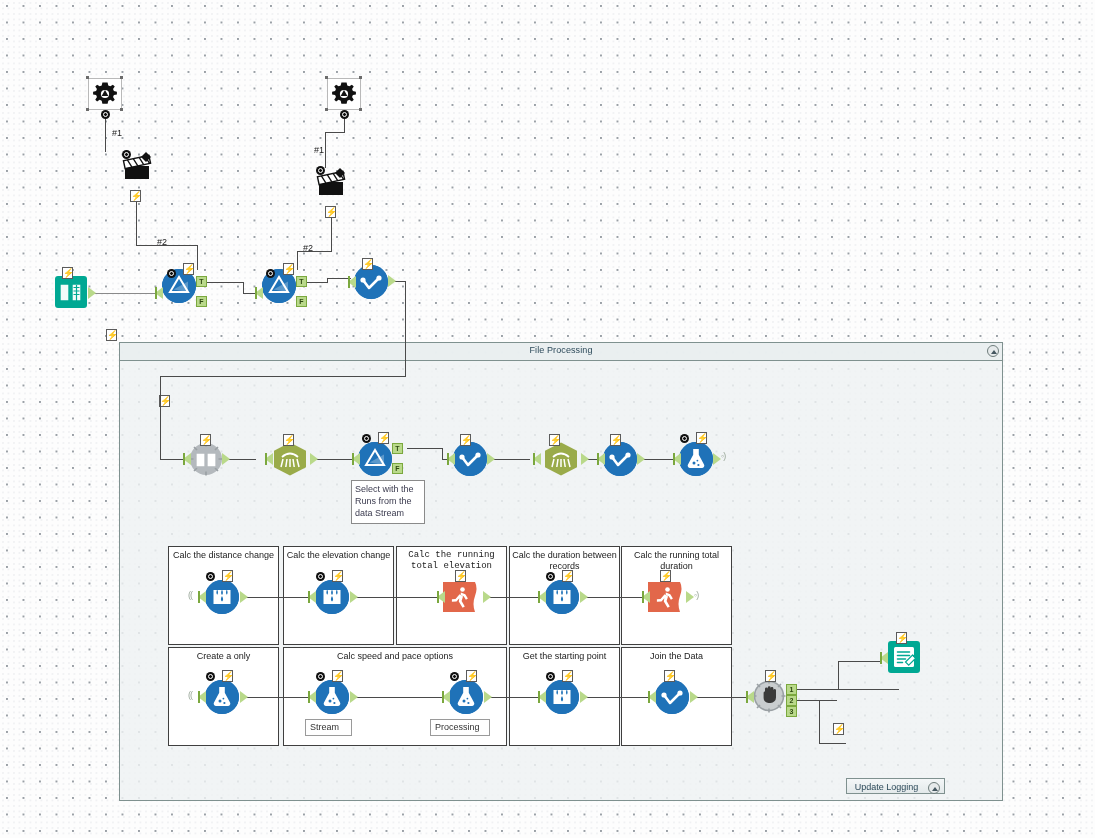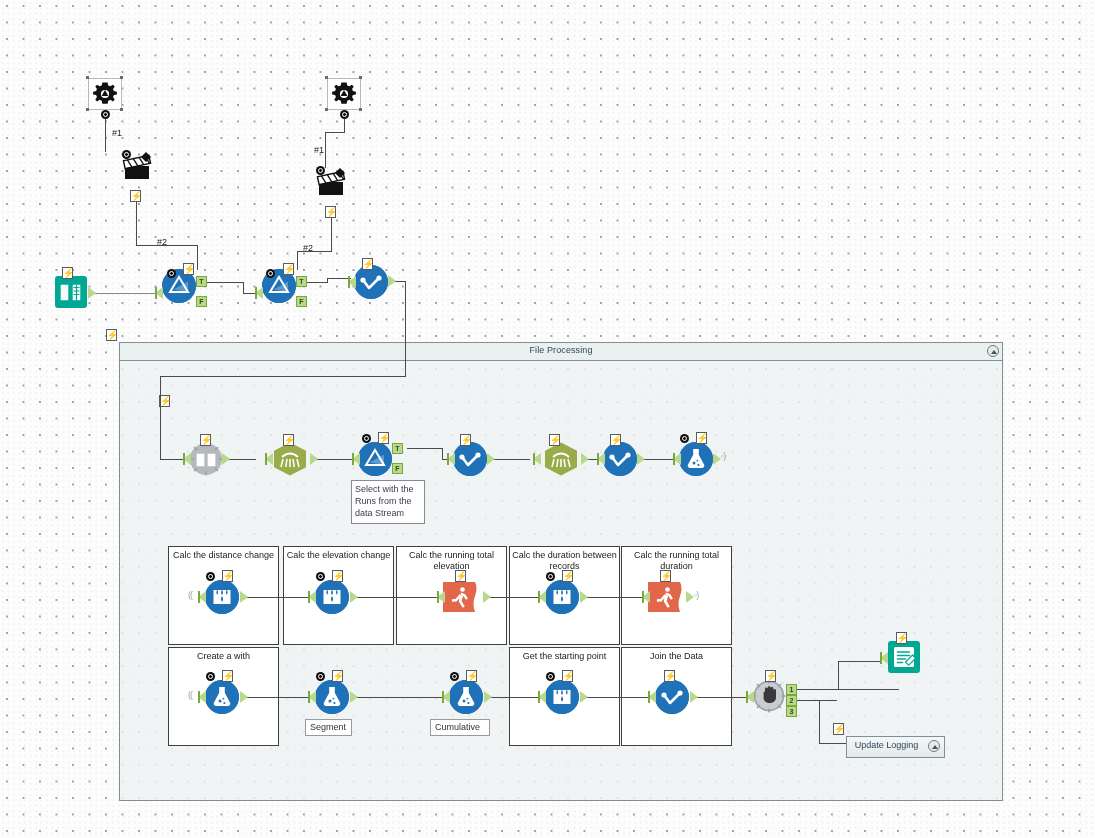--- a/index.html
+++ b/index.html
@@ -438,21 +438,21 @@
   <div class="anch in" style="left:673px;top:453px;"></div>
   <div class="anch out" style="left:713px;top:453px;"></div>
   <div class="opt-anchor" style="left:721px;top:451px;">◦)</div>
 
   <div class="tbox" style="left:168px;top:546px;width:111px;height:99px;">
     <div class="tlabel">Calc the distance change</div>
   </div>
   <div class="tbox" style="left:283px;top:546px;width:111px;height:99px;">
     <div class="tlabel">Calc the elevation change</div>
   </div>
-  <div class="tbox" style="left:396px;top:546px;width:111px;height:99px;">
+  <div class="tbox" style="left:396px;top:546px;width:111px;height:99px;font-family:Liberation Mono, monospace;">
     <div class="tlabel">Calc the running total elevation</div>
   </div>
   <div class="tbox" style="left:621px;top:546px;width:111px;height:99px;">
     <div class="tlabel">Calc the running total duration</div>
   </div>
   <div class="tbox" style="left:509px;top:546px;width:111px;height:99px;">
     <div class="tlabel">Calc the duration between records</div>
   </div>
 
   <div class="wire h" style="left:240px;top:597px;width:73px;"></div>
@@ -535,21 +535,24 @@
         <path d="M16.6 14.2 l3.4 2.2 -1.4 4.6 3.2 5.4 -2.2 1.3 -3.8 -6.2 0.5 -3.3 -2.8 3.4 -4.6 0.1 0 -2.4 3.6 -0.2z"></path>
       </g>
     </svg>
   </div>
   <div class="badge-lt abs" style="left:660px;top:570px;"></div>
   <div class="anch in" style="left:642px;top:591px;"></div>
   <div class="anch out" style="left:686px;top:591px;"></div>
   <div class="opt-anchor" style="left:694px;top:590px;">◦)</div>
 
   <div class="tbox" style="left:168px;top:647px;width:111px;height:99px;">
-    <div class="tlabel">Create a with</div>
+    <div class="tlabel">Create a only</div>
+  </div>
+  <div class="tbox" style="left:283px;top:647px;width:224px;height:99px;">
+    <div class="tlabel">Calc speed and pace options</div>
   </div>
   <div class="tbox" style="left:621px;top:647px;width:111px;height:99px;">
     <div class="tlabel">Join the Data</div>
   </div>
   <div class="tbox" style="left:509px;top:647px;width:111px;height:99px;">
     <div class="tlabel">Get the starting point</div>
   </div>
 
   <div class="wire h" style="left:240px;top:697px;width:73px;"></div>
   <div class="wire h" style="left:350px;top:697px;width:97px;"></div>
@@ -582,38 +585,38 @@
         <circle cx="15" cy="21" r="1.5" fill="#1f72b8"></circle>
         <circle cx="19.4" cy="23" r="1.1" fill="#1f72b8"></circle>
         <circle cx="18.4" cy="18.6" r="0.9" fill="#1f72b8"></circle>
       </svg>
     </div>
   </div>
   <div class="badge-dot abs" style="left:316px;top:672px;"></div>
   <div class="badge-lt abs" style="left:332px;top:670px;"></div>
   <div class="anch in" style="left:308px;top:691px;"></div>
   <div class="anch out" style="left:350px;top:691px;"></div>
-  <div class="chip" style="left:305px;top:719px;width:47px;">Segment</div>
+  <div class="chip" style="left:305px;top:719px;width:47px;">Stream</div>
 
   <div class="node" style="left:449px;top:680px;">
     <div class="circ">
       <svg width="34" height="34" viewBox="0 0 34 34">
         <circle cx="17" cy="17" r="17" fill="#1f72b8"></circle>
         <path d="M14.2 7 h5.6 v5.8 l5.2 9.6 a2.4 2.4 0 0 1 -2.1 3.6 h-11.8 a2.4 2.4 0 0 1 -2.1 -3.6 l5.2 -9.6z" fill="#fff"></path>
         <circle cx="15" cy="21" r="1.5" fill="#1f72b8"></circle>
         <circle cx="19.4" cy="23" r="1.1" fill="#1f72b8"></circle>
         <circle cx="18.4" cy="18.6" r="0.9" fill="#1f72b8"></circle>
       </svg>
     </div>
   </div>
   <div class="badge-dot abs" style="left:450px;top:672px;"></div>
   <div class="badge-lt abs" style="left:466px;top:670px;"></div>
   <div class="anch in" style="left:442px;top:691px;"></div>
   <div class="anch out" style="left:484px;top:691px;"></div>
-  <div class="chip" style="left:430px;top:719px;width:60px;">Cumulative</div>
+  <div class="chip" style="left:430px;top:719px;width:60px;">Processing</div>
 
   <div class="node" style="left:545px;top:680px;">
     <div class="circ">
       <svg width="34" height="34" viewBox="0 0 34 34">
         <circle cx="17" cy="17" r="17" fill="#1f72b8"></circle>
         <rect x="8.5" y="10" width="17" height="14" fill="#fff"></rect>
         <path d="M12.2 9.5 q1.6 3.4 0 5.2 q-1.6 -1.8 0 -5.2z" fill="#1f72b8"></path>
         <path d="M17 9.5 q1.8 3.6 0 5.4 q-1.8 -1.8 0 -5.4z" fill="#1f72b8"></path>
         <path d="M21.8 9.5 q1.6 3.4 0 5.2 q-1.6 -1.8 0 -5.2z" fill="#1f72b8"></path>
         <path d="M17 16 q2.2 3.8 0 5.6 q-2.2 -1.8 0 -5.6z" fill="#1f72b8"></path>
@@ -666,19 +669,19 @@
       <rect x="0" y="0" width="32" height="32" rx="3" fill="#00a893"></rect>
       <rect x="6" y="6" width="20" height="20" rx="1.5" fill="#fff"></rect>
       <path d="M9.5 11 h12 M9.5 14.5 h12 M9.5 18 h8 M9.5 21.5 h5" stroke="#00a893" stroke-width="1.6" stroke-linecap="round"></path>
       <path d="M24.5 14 l3.2 3.2 -7 7 -3.2 -3.2z" fill="#fff" stroke="#00a893" stroke-width="1.2"></path>
       <path d="M24.5 14 l3.2 3.2" stroke="#00a893" stroke-width="1.2"></path>
     </svg>
   </div>
   <div class="badge-lt abs" style="left:896px;top:632px;"></div>
   <div class="anch in" style="left:880px;top:652px;"></div>
 
-  <div class="collapsed-box" style="left:846px;top:736px;width:99px;height:22px;">
+  <div class="collapsed-box" style="left:846px;top:778px;width:99px;height:16px;">
     <div class="cl-title">Update Logging</div>
     <div class="cl-btn"></div>
   </div>
   <div class="badge-lt abs" style="left:833px;top:723px;"></div>
 
 </div>
 
 </body></html>

